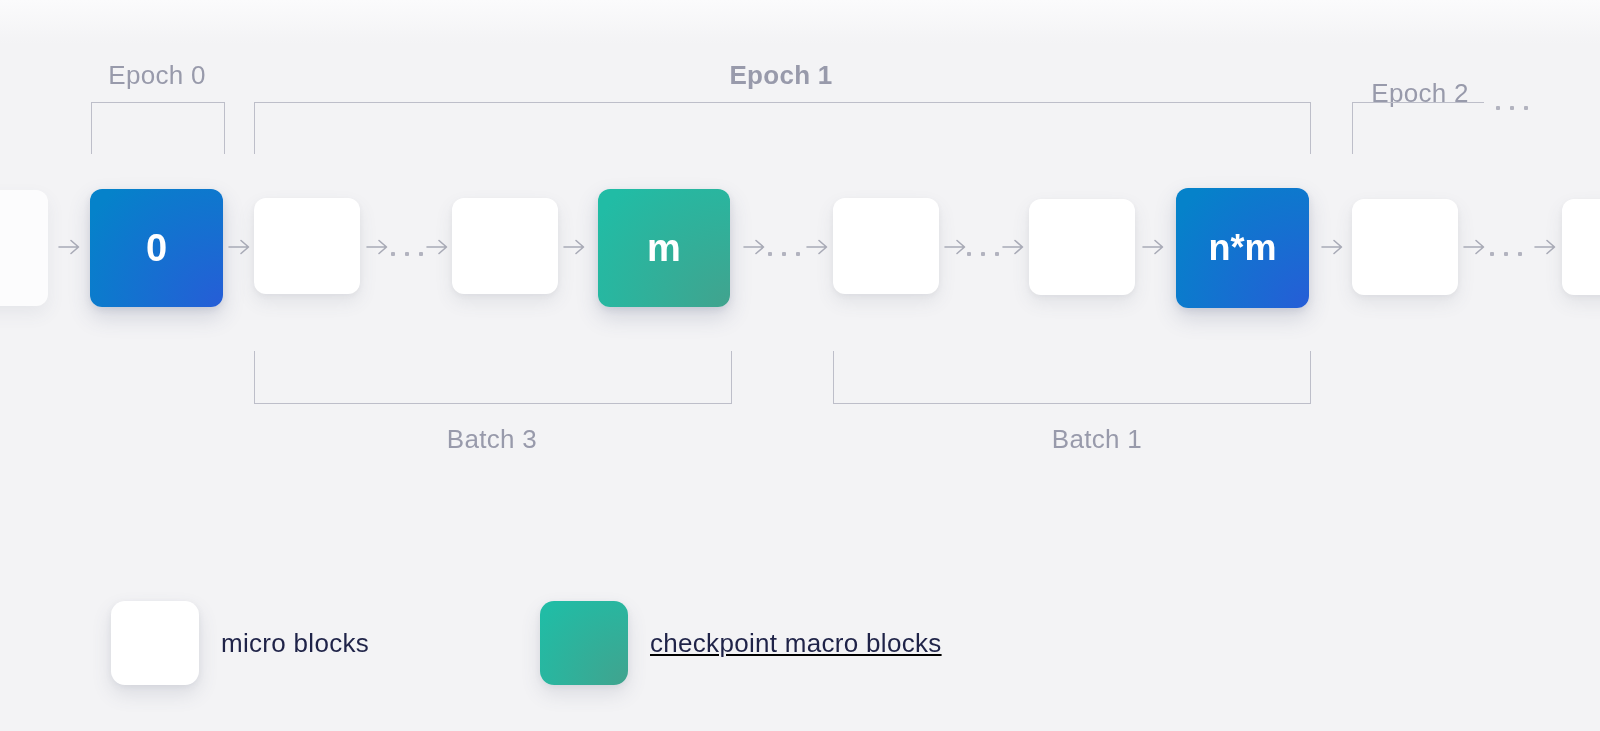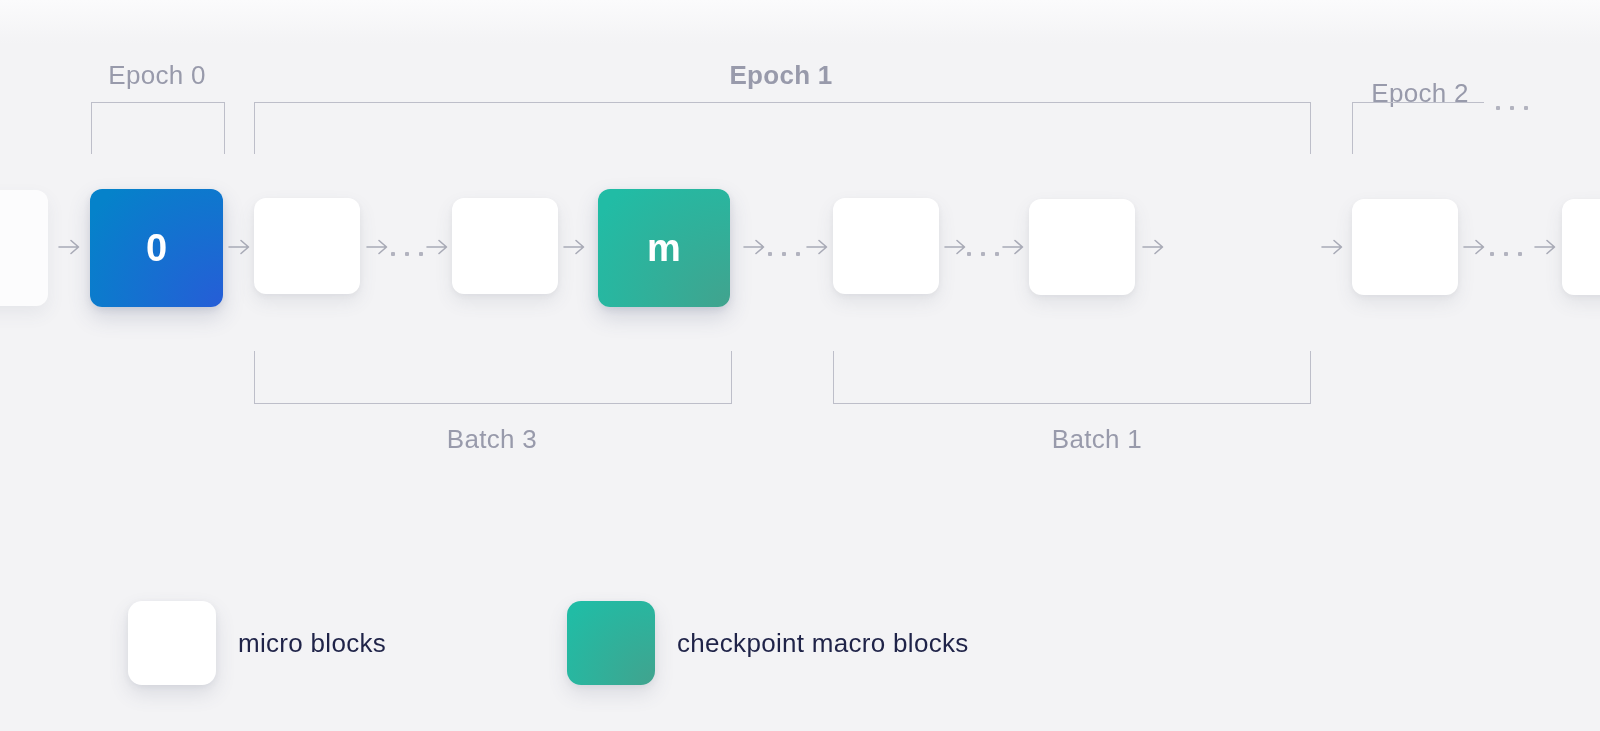--- a/index.html
+++ b/index.html
@@ -117,20 +117,23 @@
   <div class="block micro" style="left:254px;top:198px;"></div>
   <div class="block micro" style="left:452px;top:198px;"></div>
 
   <div class="block macro checkpoint" style="left:598px;top:189px;width:132px;">
     <span>m</span>
   </div>
 
   <div class="block micro" style="left:833px;top:198px;"></div>
   <div class="block micro" style="left:1029px;top:199px;"></div>
 
+  <div class="block macro election" style="left:1176px;top:188px;height:120px;font-size:36px;">
+    <span>n*m</span>
+  </div>
 
   <div class="block micro" style="left:1352px;top:199px;"></div>
   <div class="block micro" style="left:1562px;top:199px;"></div>
 
   <div class="arrow" style="left:58px;">
       <svg width="22" height="16" viewBox="0 0 22 16" fill="none">
         <path d="M1 8 H20 M13 1.5 L20.5 8 L13 14.5" stroke="#a8aab6" stroke-width="1.6" stroke-linecap="round" stroke-linejoin="round"></path>
       </svg>
     </div>
   <div class="arrow" style="left:228px;">
@@ -214,22 +217,22 @@
       <span class="dot"></span>
       <span class="dot"></span>
   </div>
 
   <div class="bracket bracket-bottom" style="left:254px;top:351px;width:476px;"></div>
   <div class="bracket bracket-bottom" style="left:833px;top:351px;width:476px;"></div>
 
   <div class="zone-label" style="left:492px;top:424px;">Batch 3</div>
   <div class="zone-label" style="left:1097px;top:424px;">Batch 1</div>
 
-  <div class="legend-item" style="left:128px;">
+  <div class="legend-item" style="left:111px;">
     <div class="legend-swatch micro"></div>
     <div class="legend-label">micro blocks</div>
   </div>
-  <div class="legend-item" style="left:567px;">
+  <div class="legend-item" style="left:540px;text-decoration:underline;">
     <div class="legend-swatch checkpoint"></div>
     <div class="legend-label">checkpoint macro blocks</div>
   </div>
 
 </div>
 
 </body></html>

